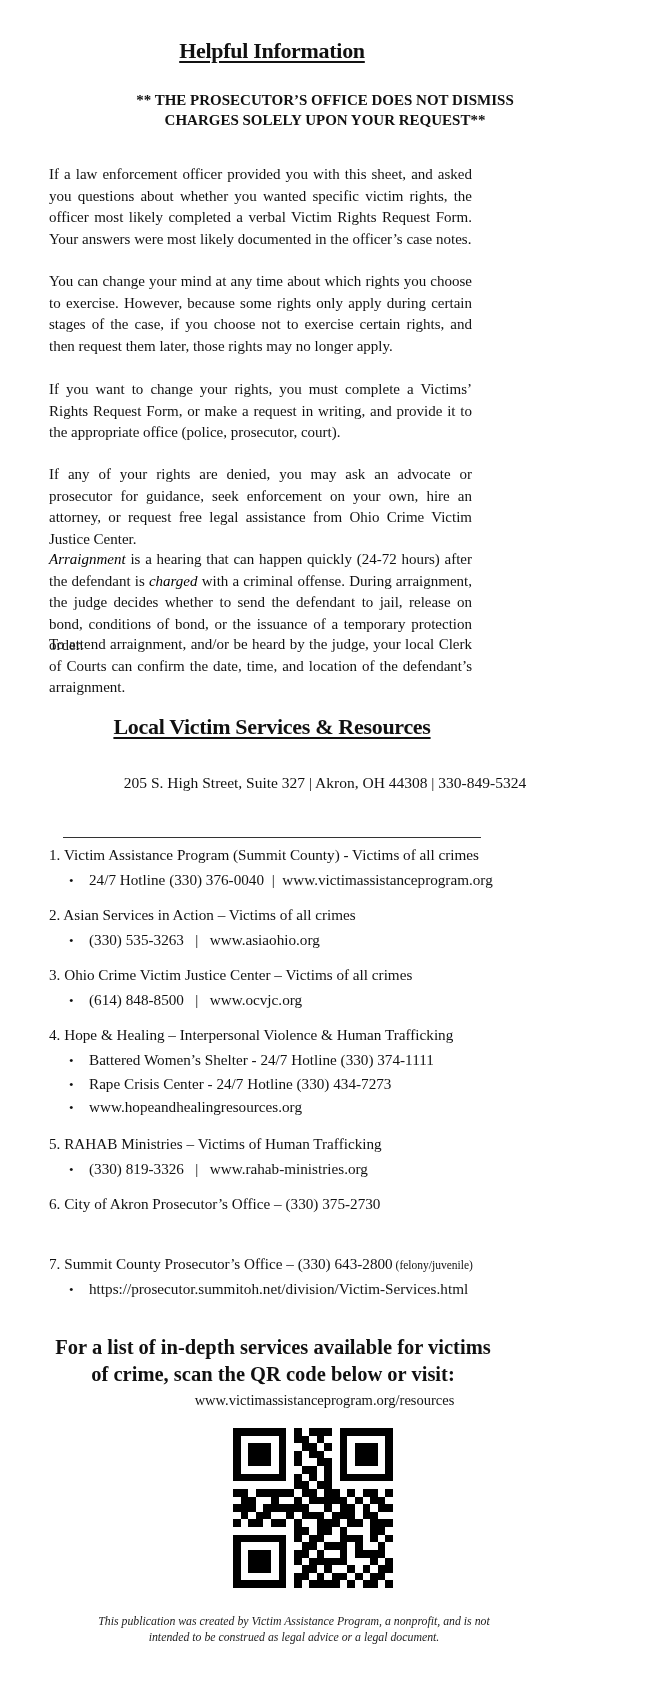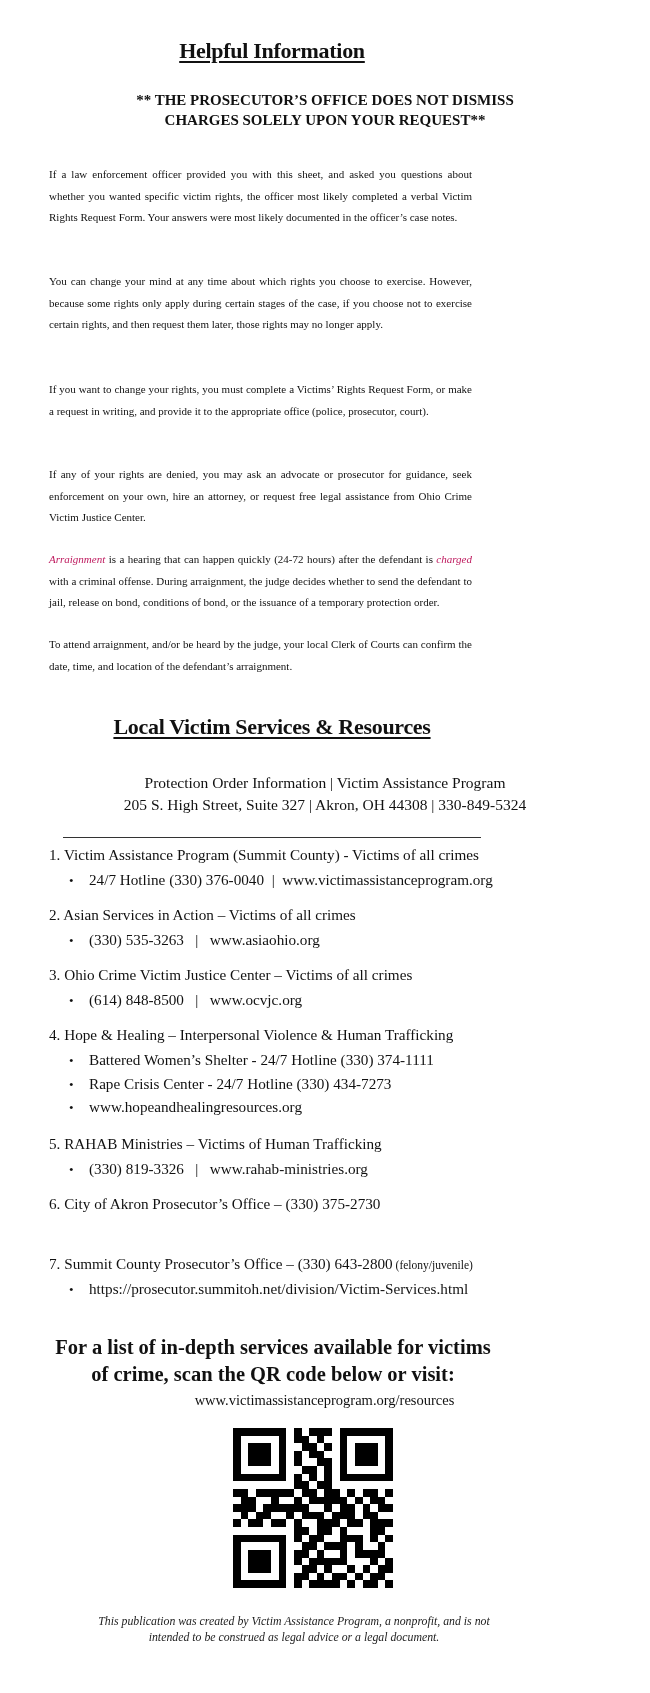--- a/index.html
+++ b/index.html
@@ -11,23 +11,23 @@
   .h1 {
     position: absolute; left: 0; width: 544px; text-align: center;
     font-weight: bold; font-size: 22px; text-decoration: underline;
     text-decoration-thickness: 2px; text-underline-offset: 3px;
     letter-spacing: -0.3px;
   }
   .warning {
     position: absolute; left: 0; top: 90px; width: 650px; text-align: center;
     font-weight: bold; font-size: 15px; line-height: 20px;
   }
-  .p { position: absolute; left: 49px; width: 423px; font-size: 11px; line-height: 21.5px; text-align: justify; }
+  .p { position: absolute; left: 49px; width: 423px; font-size: 15px; line-height: 21.5px; text-align: justify; }
   .p { width: 423px; }
-  em { font-style: italic; color: #be185d; }
+  em { font-style: italic; color: #000000; }
   .addr {
     position: absolute; left: 0; width: 650px; text-align: center;
     font-size: 15.5px; line-height: 22px; top: 772px;
   }
   .rule { position: absolute; left: 63px; top: 837px; width: 418px; height: 1px; background: #333; }
   .rule { width: 418px; }
   .list { position: absolute; left: 49px; width: 560px; font-size: 15.2px; }
   .item-title { position: absolute; left: 0; white-space: nowrap; }
   .bullet { position: absolute; left: 20px; white-space: nowrap; }
   .bullet .dot { display: inline-block; width: 20px; font-size: 13px; }
@@ -60,21 +60,20 @@
   <div class="p" style="top:379px;">If you want to change your rights, you must complete a Victims’ Rights Request Form, or make a request in writing, and provide it to the appropriate office (police, prosecutor, court).</div>
   <div class="p" style="top:464px;">If any of your rights are denied, you may ask an advocate or prosecutor for guidance, seek enforcement on your own, hire an attorney, or request free legal assistance from Ohio Crime Victim Justice Center.</div>
 
   <div class="p" style="top:549px;"><em>Arraignment</em><span> is a hearing that can happen quickly (24-72 hours) after the defendant is </span><em>charged</em><span> with a criminal offense. During arraignment, the judge decides whether to send the defendant to jail, release on bond, conditions of bond, or the issuance of a temporary protection order.</span></div>
 
   <div class="p" style="top:634px;">To attend arraignment, and/or be heard by the judge, your local Clerk of Courts can confirm the date, time, and location of the defendant’s arraignment.</div>
 
   <div class="h1" style="top:714px;">Local Victim Services &amp; Resources</div>
 
   <div class="addr">
-    <div>Protection Order Information | Victim Assistance Program</div>
     <div>205 S. High Street, Suite 327 | Akron, OH 44308 | 330-849-5324</div>
   </div>
 
   <div class="rule"></div>
 
   <div class="list" id="res-list" style="top: 0px;">
       <div class="item-title" style="top: 846px; position: absolute;">1. Victim Assistance Program (Summit County) - Victims of all crimes</div>
       <div class="bullet" style="top: 871px;"><span class="dot">•</span><span style="white-space: pre;">24/7 Hotline (330) 376-0040  |  www.victimassistanceprogram.org</span></div>
       <div class="item-title" style="top: 906px; position: absolute;">2. Asian Services in Action – Victims of all crimes</div>
       <div class="bullet" style="top: 931px;"><span class="dot">•</span><span style="white-space: pre; margin-top: 20px;">(330) 535-3263   |   www.asiaohio.org</span></div>

